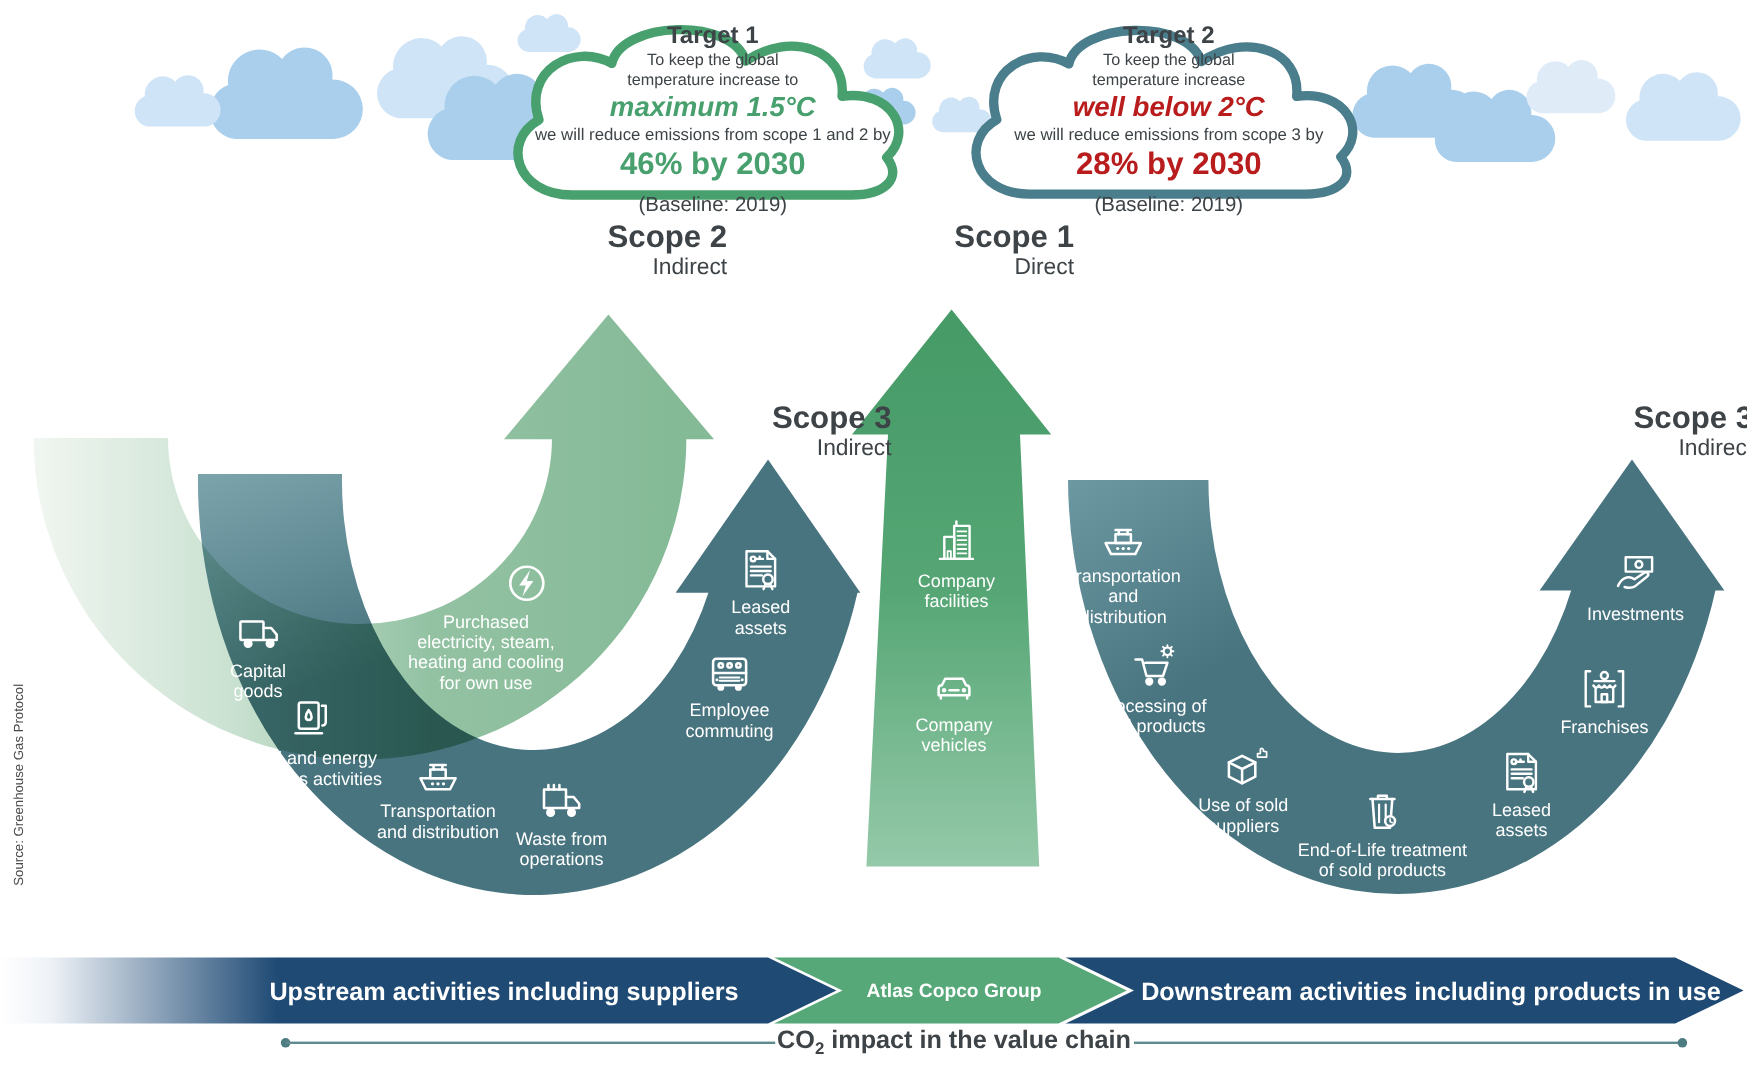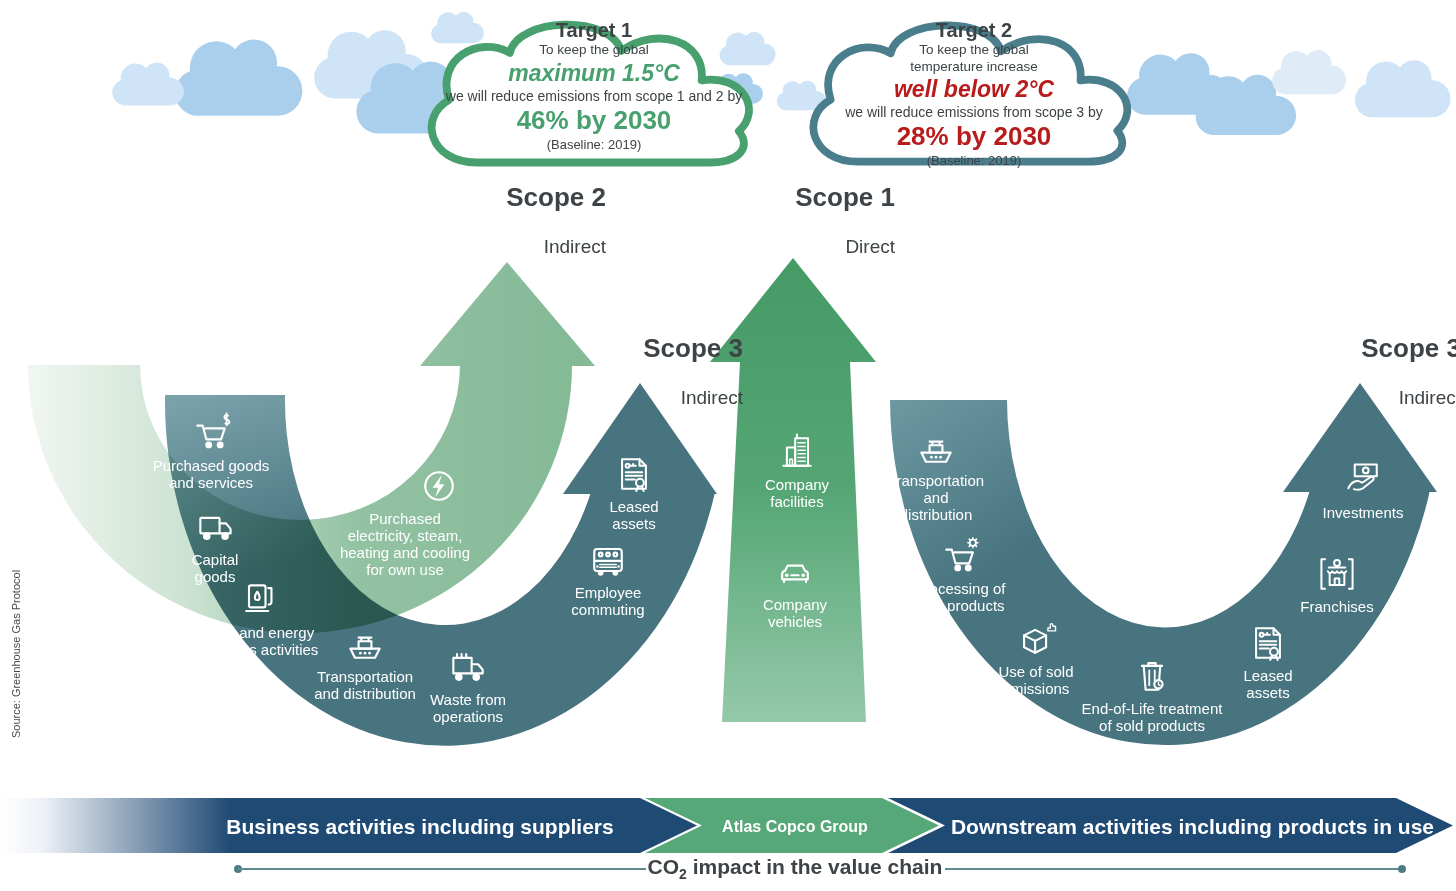--- a/index.html
+++ b/index.html
@@ -6,27 +6,27 @@
   .stage{position:relative;width:1456px;height:891px;background:#fff;overflow:hidden;
          font-family:"Liberation Sans","DejaVu Sans",sans-serif;}
   .bg{position:absolute;left:0;top:0;width:1456px;height:891px;}
   
   .target{position:absolute;text-align:center;color:#3d4346;}
   .t-title{font-size:20px;font-weight:700;line-height:24px;padding-top:12px;}
   .t-line{font-size:13.5px;line-height:16.5px;}
   .t-temp{font-size:23px;font-weight:700;line-height:28px;font-style:italic;}
   .t-mid{font-size:14px;line-height:18px;}
   .t-goal{font-size:26px;font-weight:700;line-height:30px;}
-  .t-base{font-size:13px;line-height:16px;margin-top:2px;}
+  .t-base{font-size:17px;line-height:16px;margin-top:12px;}
   .t1 .t-temp,.t1 .t-goal{color:#47a06d;}
   .t2 .t-temp,.t2 .t-goal{color:#b91c1c;}
   
   .scope{position:absolute;width:200px;text-align:right;color:#3d4346;}
   .scope .t{font-size:26px;font-weight:700;line-height:28px;}
-  .scope .s{font-size:19px;line-height:24px;margin-top:24px;}
+  .scope .s{font-size:19px;line-height:24px;}
   
   .item{position:absolute;text-align:center;color:#fff;}
   .icn{display:block;margin:0 auto 2px auto;width:44px;height:44px;}
   .lbl span{display:block;font-size:15px;line-height:17px;}
   .elec .icn{margin-left:87px;}
   
   .band-label{position:absolute;top:800px;height:53px;display:flex;align-items:center;
               justify-content:center;color:#fff;font-weight:700;font-size:21px;}
   .caption{position:absolute;left:645px;top:855px;width:300px;text-align:center;
            font-size:21px;font-weight:700;color:#3d4346;}
@@ -260,20 +260,21 @@
           <circle cx="27" cy="13.5" r="3.1"></circle>
           <path d="M8 33c3-7 9-10 15-6l9-6c2.5-1.5 5 1.5 2.5 3.5L24 33c-3 2-7 2-10 1"></path>
         </g>
       </symbol>
     </defs>
   </svg>
 
   <div class="target t1" style="left:408px;top:6px;width:372px;height:172px">
     <div class="t-title">Target 1</div>
     <div class="t-line">To keep the global</div>
+    <div class="t-line">temperature increase to</div>
     <div class="t-temp">maximum 1.5°C</div>
     <div class="t-mid">we will reduce emissions from scope 1 and 2 by</div>
     <div class="t-goal">46% by 2030</div>
     <div class="t-base">(Baseline: 2019)</div>
   </div>
 
   <div class="target t2" style="left:790px;top:6px;width:368px;height:172px">
     <div class="t-title">Target 2</div>
     <div class="t-line">To keep the global</div>
     <div class="t-line">temperature increase</div>
@@ -293,29 +294,20 @@
   </div>
   <div class="scope" style="left:543px;top:334px">
     <div class="t">Scope 3</div>
     <div class="s">Indirect</div>
   </div>
   <div class="scope" style="left:1261px;top:334px">
     <div class="t">Scope 3</div>
     <div class="s">Indirect</div>
   </div>
 
-  <div class="item" style="left:137px;top:411px;width:148px">
-    <svg class="icn">
-        <use href="#i-cart-dollar"></use>
-      </svg>
-    <div class="lbl">
-        <span>Purchased goods</span>
-        <span>and services</span>
-      </div>
-  </div>
   <div class="item" style="left:150px;top:505px;width:130px">
     <svg class="icn">
         <use href="#i-truck"></use>
       </svg>
     <div class="lbl">
         <span>Capital</span>
         <span>goods</span>
       </div>
   </div>
   <div class="item elec" style="left:330px;top:464px;width:150px">
@@ -412,21 +404,21 @@
         <span>Processing of</span>
         <span>sold products</span>
       </div>
   </div>
   <div class="item" style="left:966px;top:617px;width:140px">
     <svg class="icn">
         <use href="#i-box-thumb"></use>
       </svg>
     <div class="lbl">
         <span>Use of sold</span>
-        <span>emissions</span>
+        <span>suppliers</span>
       </div>
   </div>
   <div class="item" style="left:1042px;top:654px;width:220px">
     <svg class="icn">
         <use href="#i-trash-can"></use>
       </svg>
     <div class="lbl">
         <span>End-of-Life treatment</span>
         <span>of sold products</span>
       </div>
@@ -450,21 +442,21 @@
   </div>
   <div class="item" style="left:1303px;top:458px;width:120px">
     <svg class="icn">
         <use href="#i-money-hand"></use>
       </svg>
     <div class="lbl">
         <span>Investments</span>
       </div>
   </div>
 
-  <div class="band-label" style="left:170px;width:500px">Business activities including suppliers</div>
+  <div class="band-label" style="left:170px;width:500px">Upstream activities including suppliers</div>
   <div class="band-label" style="left:693px;width:204px;font-size:16px">Atlas Copco Group</div>
   <div class="band-label" style="left:945px;width:495px">Downstream activities including products in use</div>
 
   <div class="cdot" style="left:234px"></div>
   <div class="cline" style="left:238px;width:408px"></div>
   <div class="caption"><span>CO</span><sub>2</sub><span> impact in the value chain</span></div>
   <div class="cline" style="left:945px;width:456px"></div>
   <div class="cdot" style="left:1398px"></div>
 
   <div class="source">Source: Greenhouse Gas Protocol</div>

